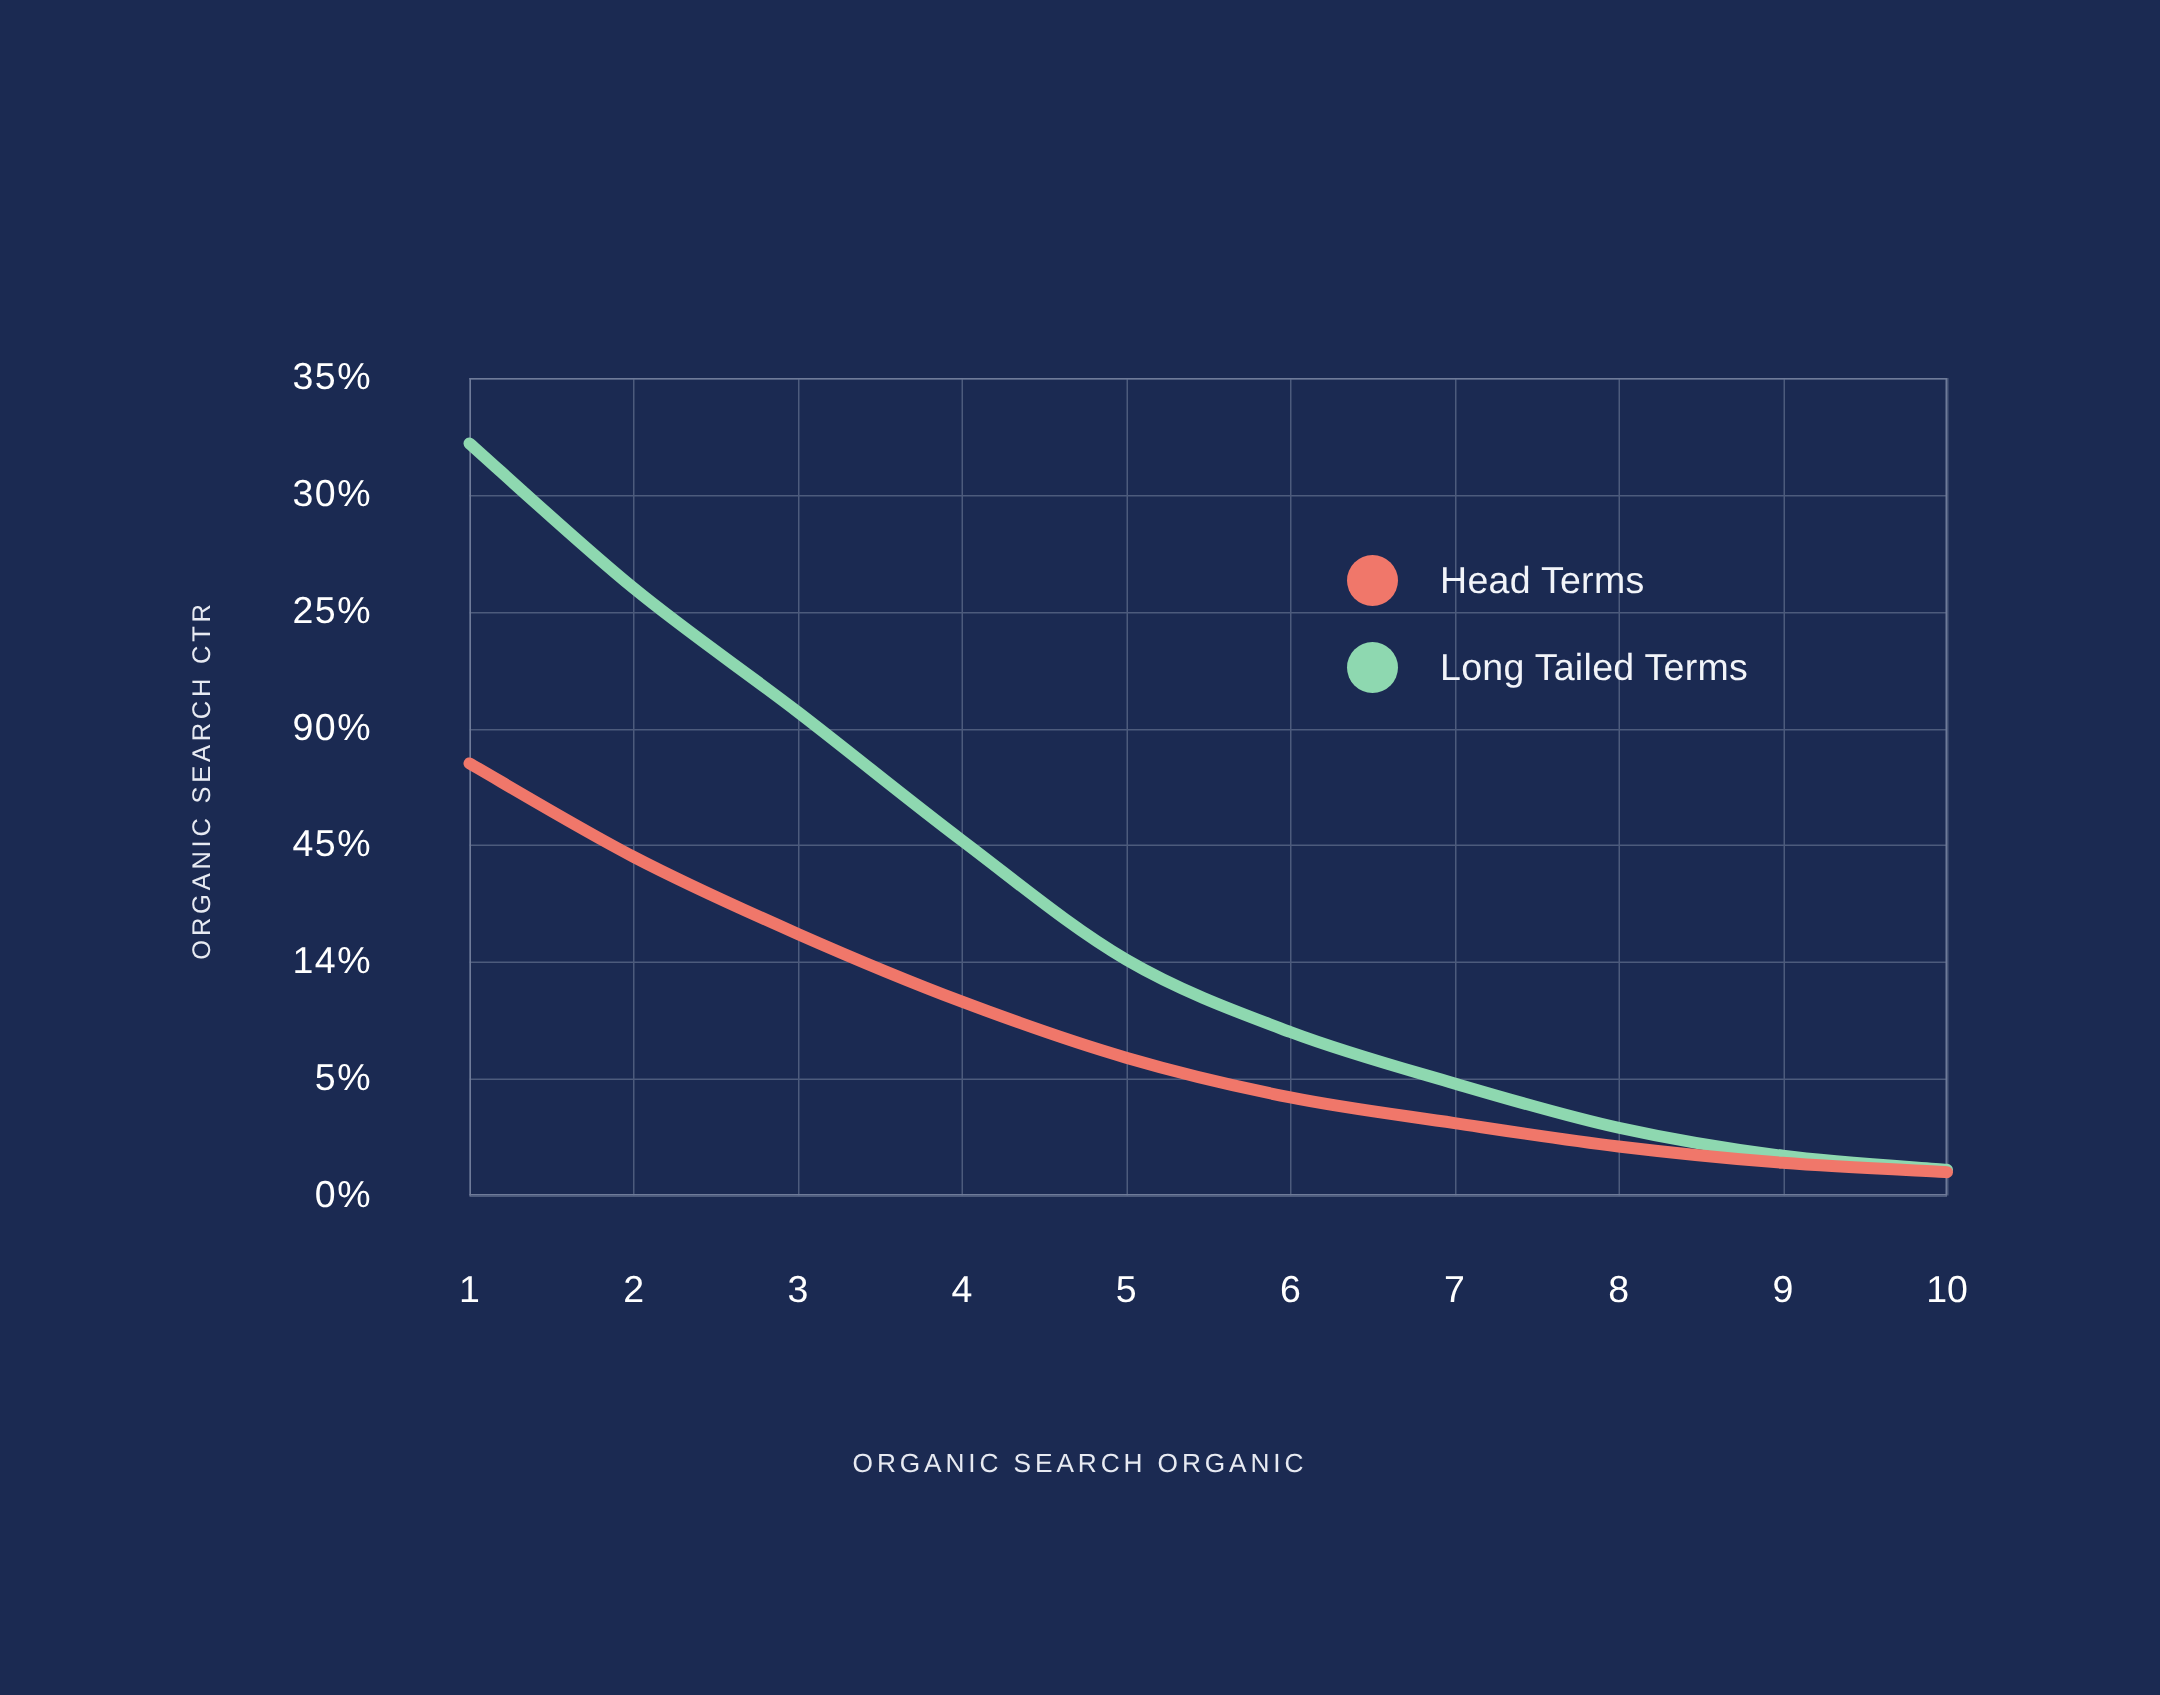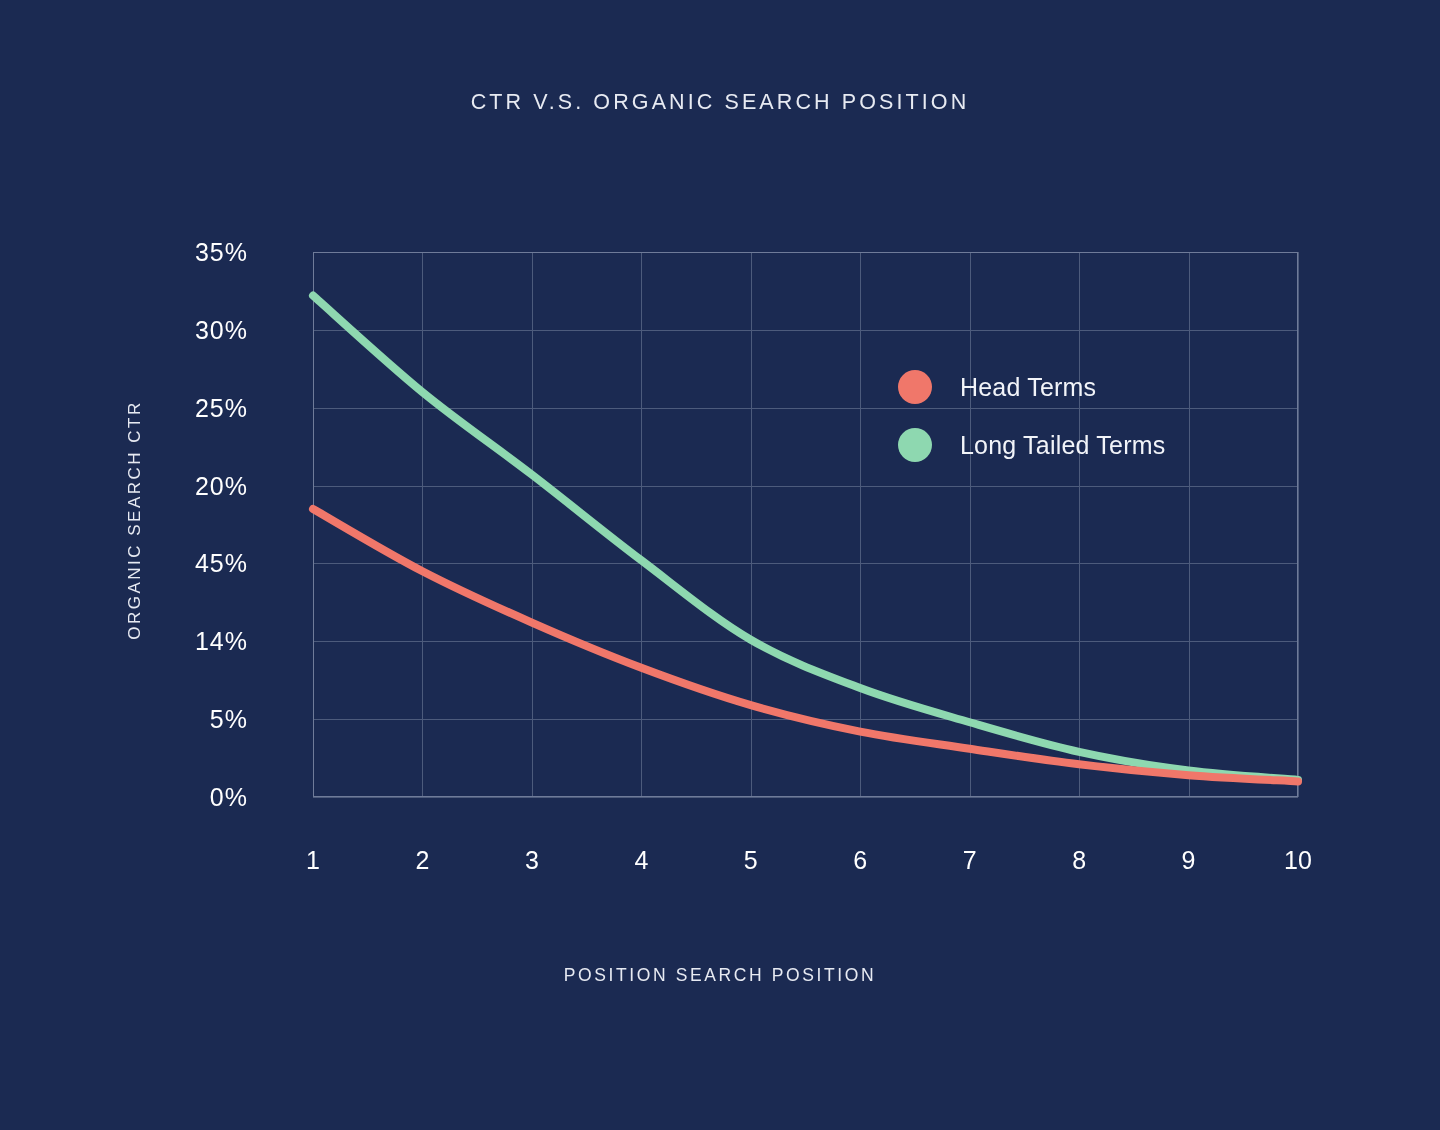--- a/index.html
+++ b/index.html
@@ -158,34 +158,33 @@
     width: 985px;
     height: 545px;
     overflow: visible;
   }
 </style>
 </head>
 <body>
 
 <div id="chart-root">
 
-  <div id="chart-title">CTR V.S. ORGANIC SEARCH POSITION</div>
 
   <div id="y-axis-title">
     <span>ORGANIC SEARCH CTR</span>
   </div>
 
-  <div id="x-axis-title">POSITION SEARCH POSITION</div>
+  <div id="x-axis-title">ORGANIC SEARCH ORGANIC</div>
 
   <div id="y-tick-labels">
       <div class="y-tick-label" style="top: 797px;">0%</div>
       <div class="y-tick-label" style="top: 719.143px;">5%</div>
       <div class="y-tick-label" style="top: 641.286px;">14%</div>
       <div class="y-tick-label" style="top: 563.429px;">45%</div>
-      <div class="y-tick-label" style="top: 485.571px;">20%</div>
+      <div class="y-tick-label" style="top: 485.571px;">90%</div>
       <div class="y-tick-label" style="top: 407.714px; margin-left: 10px;">25%</div>
       <div class="y-tick-label" style="top: 329.857px;">30%</div>
       <div class="y-tick-label" style="top: 252px;">35%</div>
     </div>
   <div id="x-tick-labels">
       <div class="x-tick-label" style="left: 313px;">1</div>
       <div class="x-tick-label" style="left: 422.444px;">2</div>
       <div class="x-tick-label" style="left: 531.889px;">3</div>
       <div class="x-tick-label" style="left: 641.333px;">4</div>
       <div class="x-tick-label" style="left: 750.778px;">5</div>

